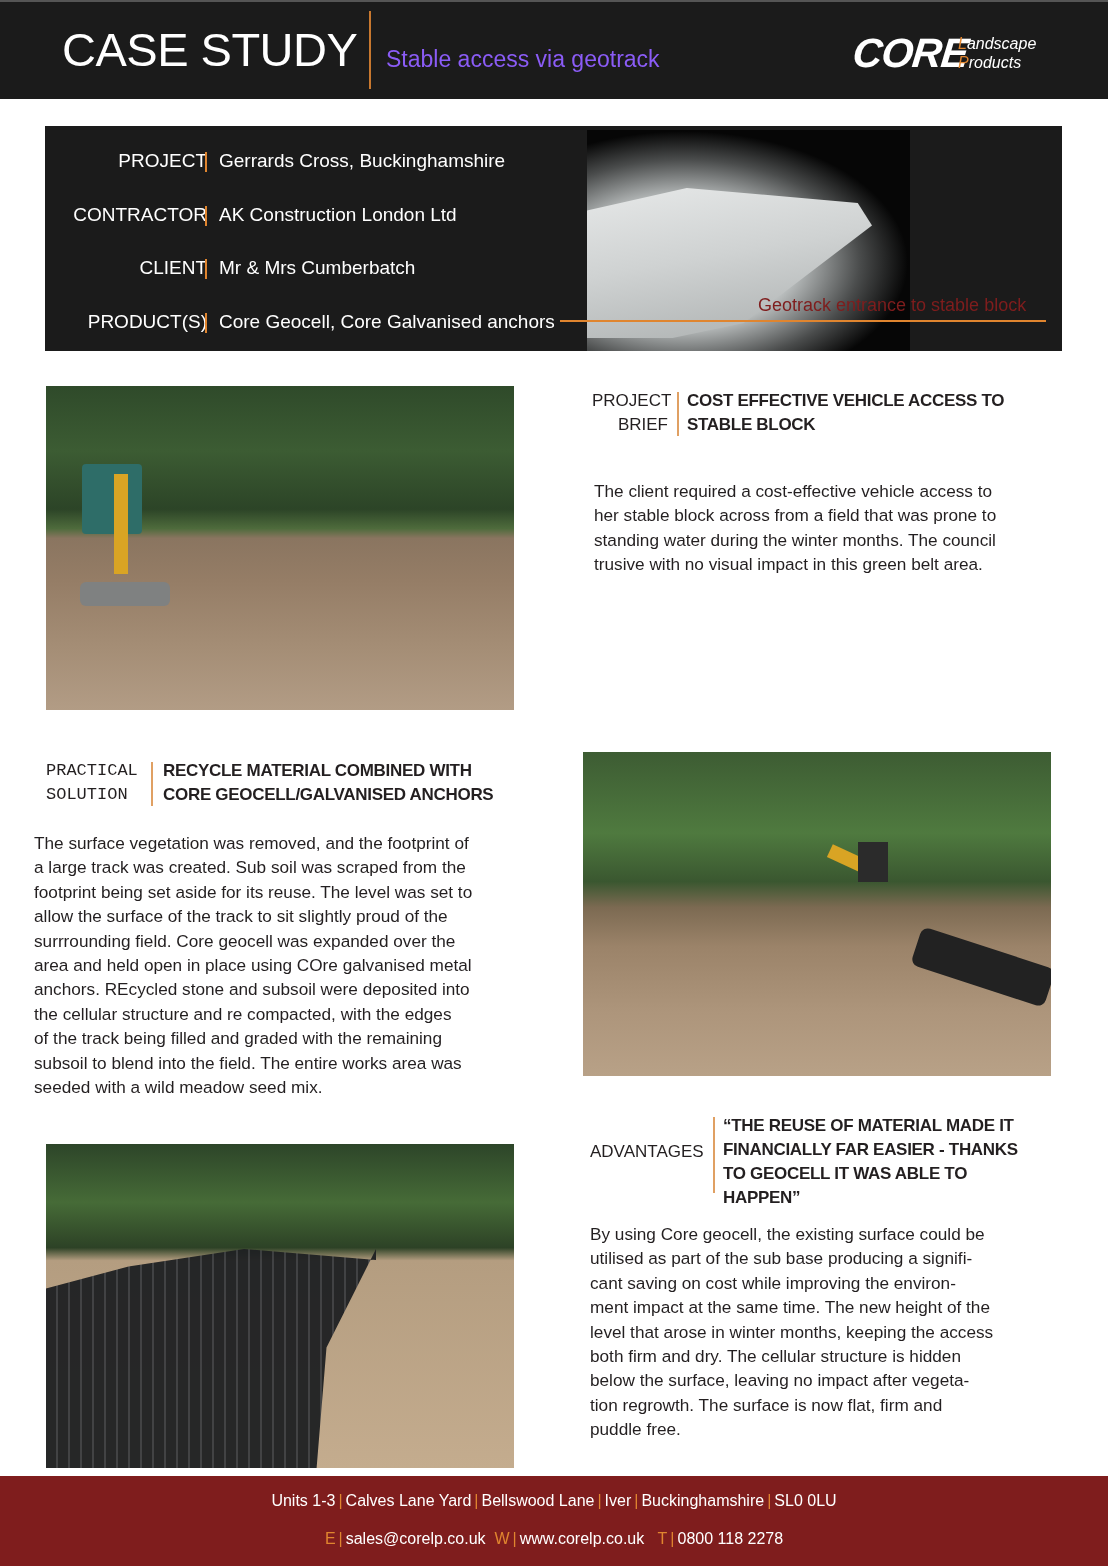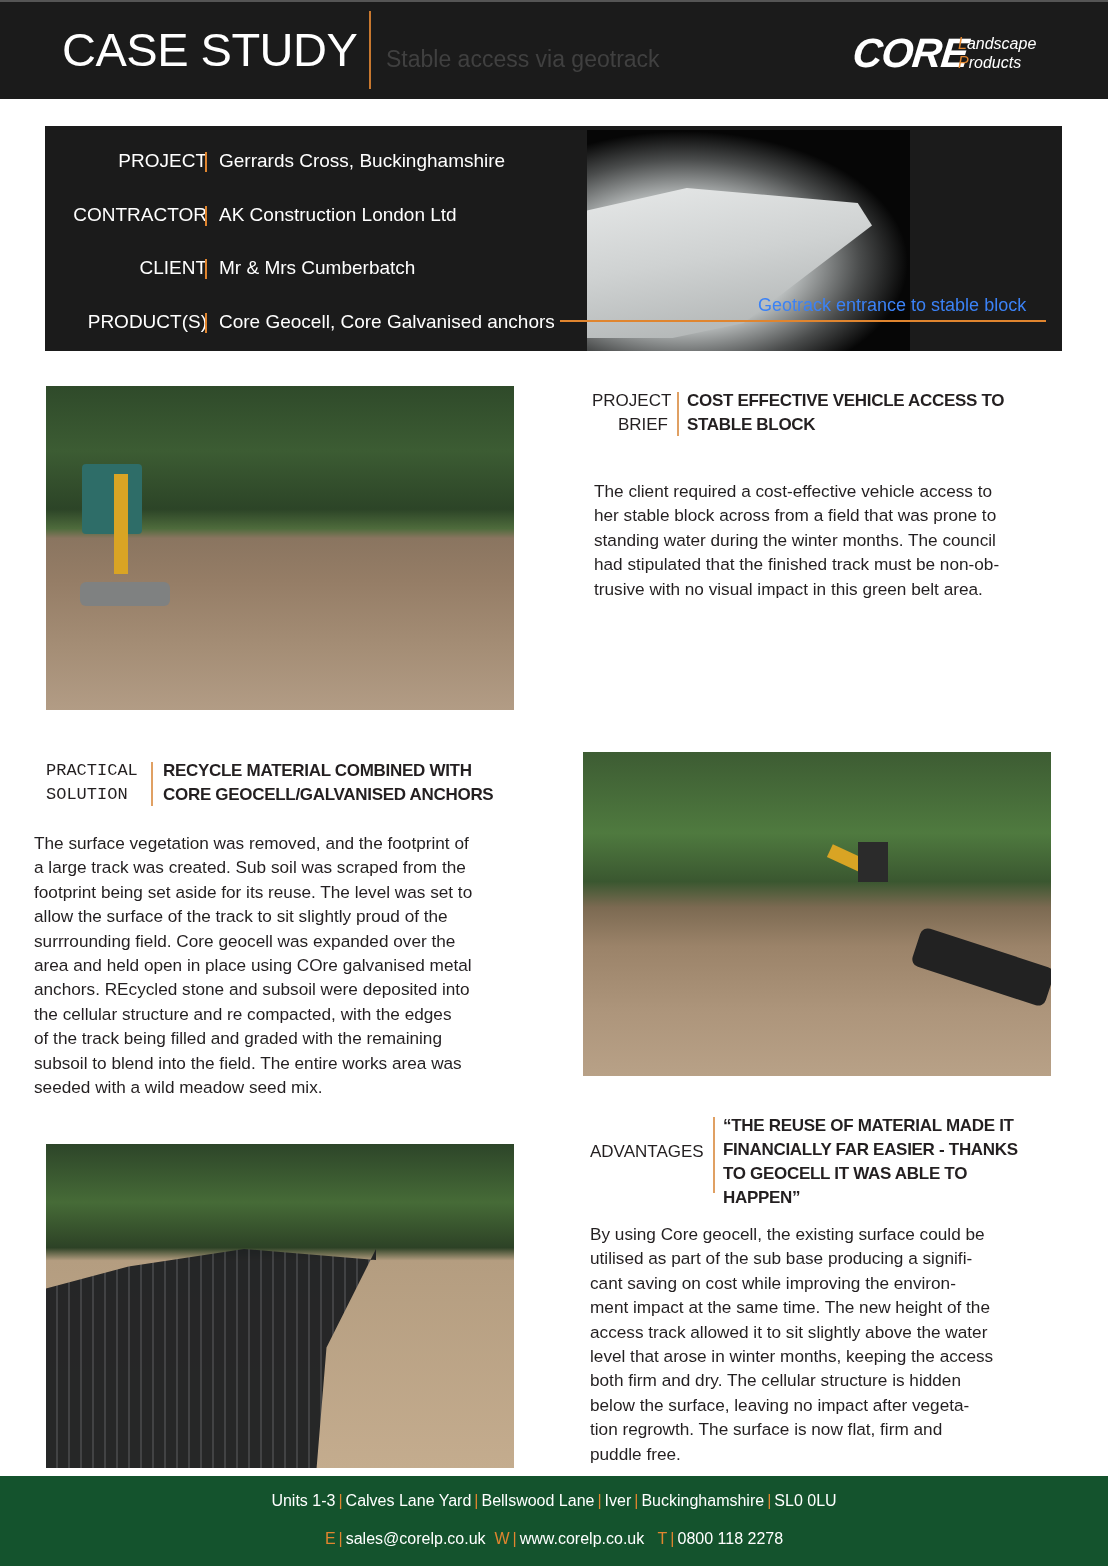--- a/index.html
+++ b/index.html
@@ -3,36 +3,36 @@
 <meta charset="utf-8">
 <style>
   html,body{margin:0;padding:0;}
   body{width:1108px;height:1566px;background:#ffffff;position:relative;overflow:hidden;
        font-family:"Liberation Sans","DejaVu Sans",sans-serif;color:#231f20;}
   .abs{position:absolute;}
   
   .header{left:0;top:0;width:1108px;height:99px;background:#1b1b1b;border-top:2px solid #555;box-sizing:border-box;}
   .hdr-title{left:62px;top:22px;font-size:47px;color:#fff;letter-spacing:-0.5px;font-weight:400;line-height:56px;white-space:nowrap;text-align:right;}
   .hdr-divider{left:369px;top:11px;width:2px;height:78px;background:#c8782f;}
-  .hdr-sub{left:386px;top:44px;font-size:23px;color:#404040;white-space:nowrap;line-height:30px;}
+  .hdr-sub{left:386px;top:44px;font-size:23px;color:#8b5cf6;white-space:nowrap;line-height:30px;}
   .logo-core{left:853px;top:30px;font-size:41px;font-weight:700;font-style:italic;color:#fff;letter-spacing:-1px;line-height:46px;transform:skewX(-6deg);}
   .logo-sub{left:958px;top:34px;font-size:16px;font-style:italic;color:#fff;line-height:19px;}
   .logo-sub .cap{color:#e0852f;}
   
   .info{left:45px;top:126px;width:1017px;height:225px;background:#1b1b1b;}
   .info-photo{left:587px;top:130px;width:323px;height:221px;overflow:hidden;
     background:radial-gradient(ellipse at 30% 60%,#d8dcdc 0%,#b9bdbd 35%,#4a4c4c 55%,#060606 70%);}
   .info-photo .slab{position:absolute;left:0;top:58px;width:285px;height:150px;
     background:linear-gradient(170deg,#e6e8e8 0%,#cfd2d2 45%,#a9adad 100%);
     clip-path:polygon(0 15%,35% 0,95% 10%,100% 25%,55% 90%,30% 100%,0 100%);}
   .info-row{position:absolute;left:0;width:590px;height:30px;}
   .info-label{position:absolute;right:428px;font-size:19px;color:#fff;white-space:nowrap;text-align:right;line-height:30px;}
   .info-bar{position:absolute;left:160px;top:6px;width:2px;height:20px;background:#e0852f;}
   .info-value{position:absolute;left:174px;font-size:19px;color:#fff;white-space:nowrap;line-height:30px;text-align:center;}
-  .caption{left:758px;top:292px;font-size:18px;color:#3b82f6;white-space:nowrap;line-height:26px;}
+  .caption{left:758px;top:292px;font-size:18px;color:#7f1d1d;white-space:nowrap;line-height:26px;}
   .caption-line{left:560px;top:320px;width:486px;height:2px;background:#e0852f;}
   
   .photo{overflow:hidden;}
   .photo1{left:46px;top:386px;width:468px;height:324px;
     background:linear-gradient(180deg,#2f4a2a 0%,#3c5c33 20%,#2c4427 38%,#4e6b3c 44%,#8a7560 47%,#957d66 60%,#a48d75 80%,#b29c85 100%);}
   .photo2{left:583px;top:752px;width:468px;height:324px;
     background:linear-gradient(180deg,#3d5c33 0%,#4f7a3f 25%,#3a5730 40%,#7c6a52 48%,#9b8369 60%,#ad957b 80%,#b8a187 100%);}
   .photo3{left:46px;top:1144px;width:468px;height:324px;
     background:linear-gradient(180deg,#2d4529 0%,#466b37 18%,#2d4226 32%,#b49d80 36%,#c4ac8e 100%);}
   .photo3 .grid{position:absolute;left:0;top:105px;width:330px;height:219px;
@@ -41,21 +41,21 @@
       #26282a;
     clip-path:polygon(0 18%,25% 8%,60% 0,100% 5%,100% 0,85% 45%,82% 100%,0 100%);opacity:.95;}
   .excavator{position:absolute;background:#2e6d68;border-radius:4px;}
   .arm{position:absolute;background:#d9a424;}
   
   .sec-label{font-size:17px;color:#231f20;line-height:24px;white-space:nowrap;}
   .sec-bar{width:2px;background:#e0a063;}
   .sec-head{font-size:17px;font-weight:700;color:#231f20;line-height:24px;letter-spacing:-0.3px;}
   .body-text{font-size:17.2px;line-height:24.4px;color:#231f20;}
   
-  .footer{left:0;top:1476px;width:1108px;height:90px;background:#14532d;}
+  .footer{left:0;top:1476px;width:1108px;height:90px;background:#7f1d1d;}
   .foot-line{position:absolute;left:0;width:1108px;text-align:center;color:#fff;font-size:16px;white-space:nowrap;}
   .foot-sep{color:#e0852f;margin:0 3px;}
   .foot-key{color:#e0852f;}
 </style>
 </head>
 <body>
 
 <div class="abs header"></div>
 <div class="abs hdr-title">CASE STUDY</div>
 <div class="abs hdr-divider"></div>
@@ -106,21 +106,20 @@
 </div>
 <div class="abs sec-bar" style="left:677px;top:392px;height:44px;"></div>
 <div class="abs sec-head" style="left:687px;top:389px;">
   <div>COST EFFECTIVE VEHICLE ACCESS TO</div>
   <div>STABLE BLOCK</div>
 </div>
 <div class="abs body-text" style="left:594px;top:479px;width:470px;">
   <div>The client required a cost-effective vehicle access to</div>
   <div>her stable block across from a field that was prone to</div>
   <div>standing water during the winter months. The council</div>
-  <div>had stipulated that the finished track must be non-ob-</div>
   <div>trusive with no visual impact in this green belt area.</div>
 </div>
 
 <div class="abs sec-label" style="left:46px;top:759px;font-family:Liberation Mono, monospace;">
   <div>PRACTICAL</div>
   <div>SOLUTION</div>
 </div>
 <div class="abs sec-bar" style="left:151px;top:762px;height:44px;"></div>
 <div class="abs sec-head" style="left:163px;top:759px;">
   <div>RECYCLE MATERIAL COMBINED WITH</div>
@@ -156,21 +155,20 @@
   <div>“THE REUSE OF MATERIAL MADE IT</div>
   <div>FINANCIALLY FAR EASIER - THANKS</div>
   <div>TO GEOCELL IT WAS ABLE TO</div>
   <div>HAPPEN”</div>
 </div>
 <div class="abs body-text" style="left:590px;top:1222px;width:475px;">
   <div>By using Core geocell, the existing surface could be</div>
   <div>utilised as part of the sub base producing a signifi-</div>
   <div>cant saving on cost while improving the environ-</div>
   <div>ment impact at the same time. The new height of the</div>
-  <div>access track allowed it to sit slightly above the water</div>
   <div>level that arose in winter months, keeping the access</div>
   <div>both firm and dry. The cellular structure is hidden</div>
   <div>below the surface, leaving no impact after vegeta-</div>
   <div>tion regrowth. The surface is now flat, firm and</div>
   <div>puddle free.</div>
 </div>
 
 <div class="abs footer">
   <div class="foot-line" style="top:16px;">
     <span>Units 1-3</span><span class="foot-sep">|</span><span>Calves Lane Yard</span><span class="foot-sep">|</span><span>Bellswood Lane</span><span class="foot-sep">|</span><span>Iver</span><span class="foot-sep">|</span><span>Buckinghamshire</span><span class="foot-sep">|</span><span>SL0 0LU</span>

